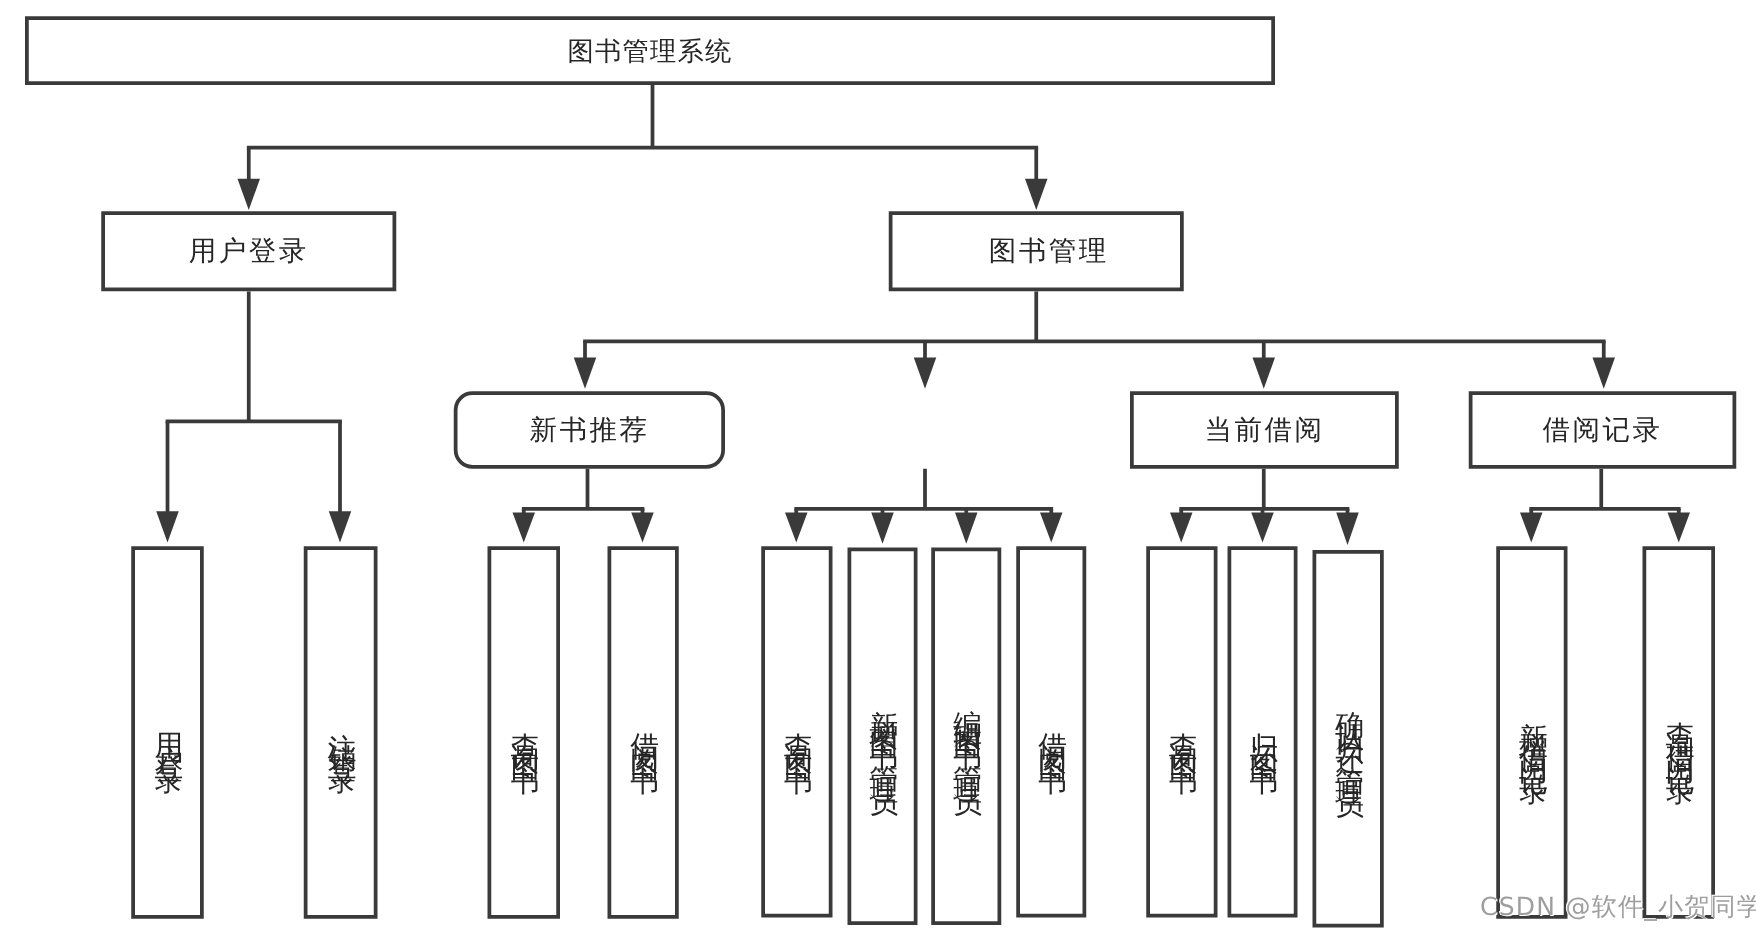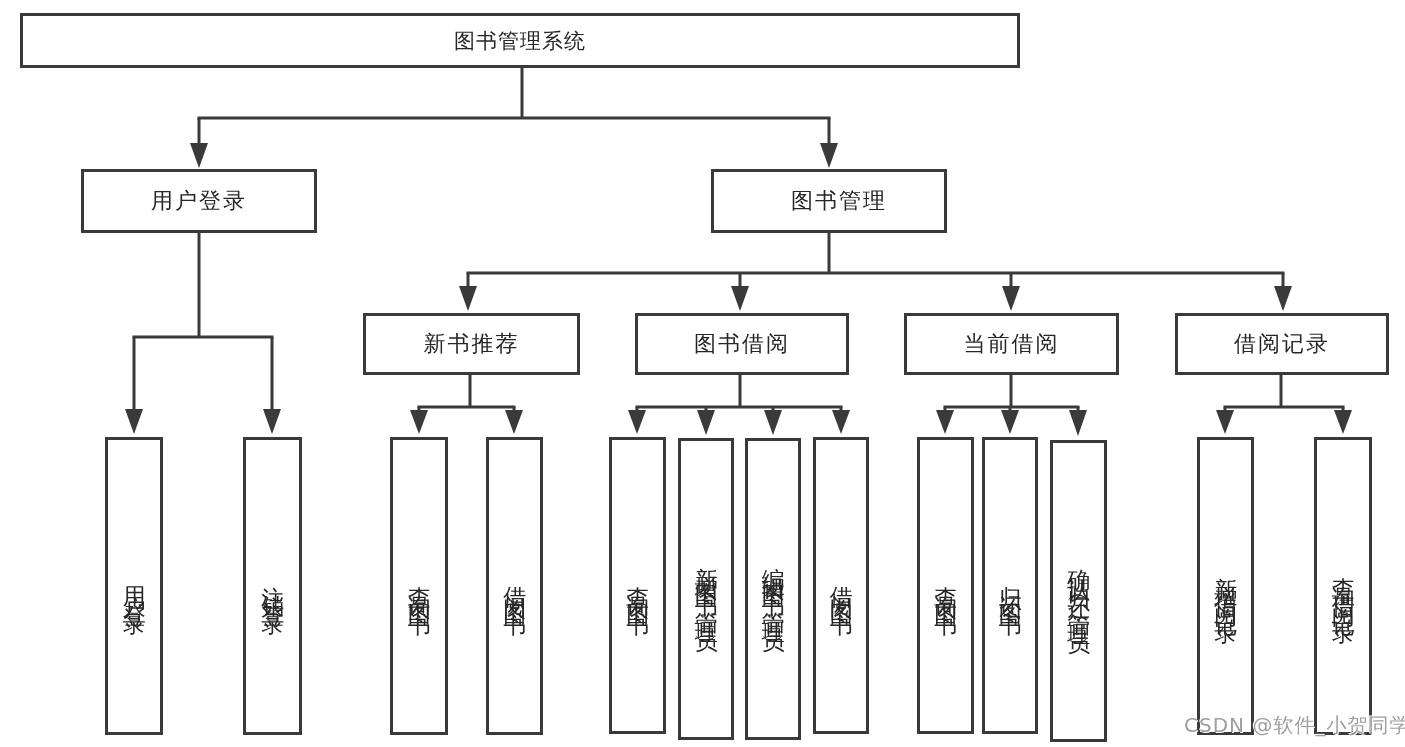--- a/index.html
+++ b/index.html
@@ -134,25 +134,22 @@
     <span class="h-label root-label">图书管理系统</span>
   </div>
 
   <div class="box" style="left:81px;top:169px;width:236px;height:64px;">
     <span class="h-label">用户登录</span>
   </div>
   <div class="box" style="left:711px;top:169px;width:236px;height:64px;padding-left:20px;">
     <span class="h-label">图书管理</span>
   </div>
 
-  <div class="box" style="left:363px;top:313px;width:217px;height:62px;">
+  <div class="box" style="left:363px;top:313px;width:217px;height:62px;border-radius:15px;">
     <span class="h-label">新书推荐</span>
-  </div>
-  <div class="box" style="left:635px;top:313px;width:214px;height:62px;">
-    <span class="h-label">图书借阅</span>
   </div>
   <div class="box" style="left:904px;top:313px;width:215px;height:62px;font-family:Liberation Mono, monospace;">
     <span class="h-label">当前借阅</span>
   </div>
   <div class="box" style="left:1175px;top:313px;width:214px;height:62px;">
     <span class="h-label">借阅记录</span>
   </div>
 
   <div class="box" style="left:105px;top:437px;width:58px;height:298px;">
     <span class="v-label">用户登录</span>

